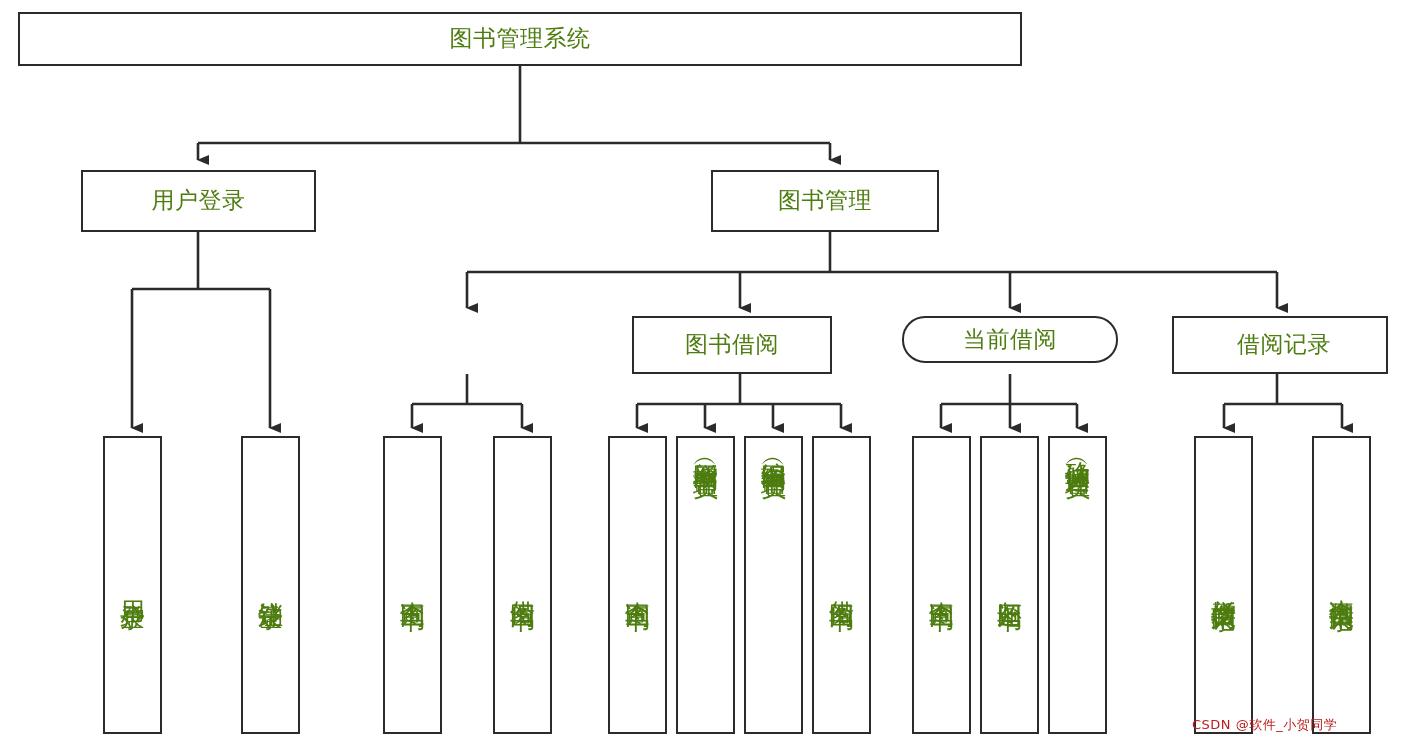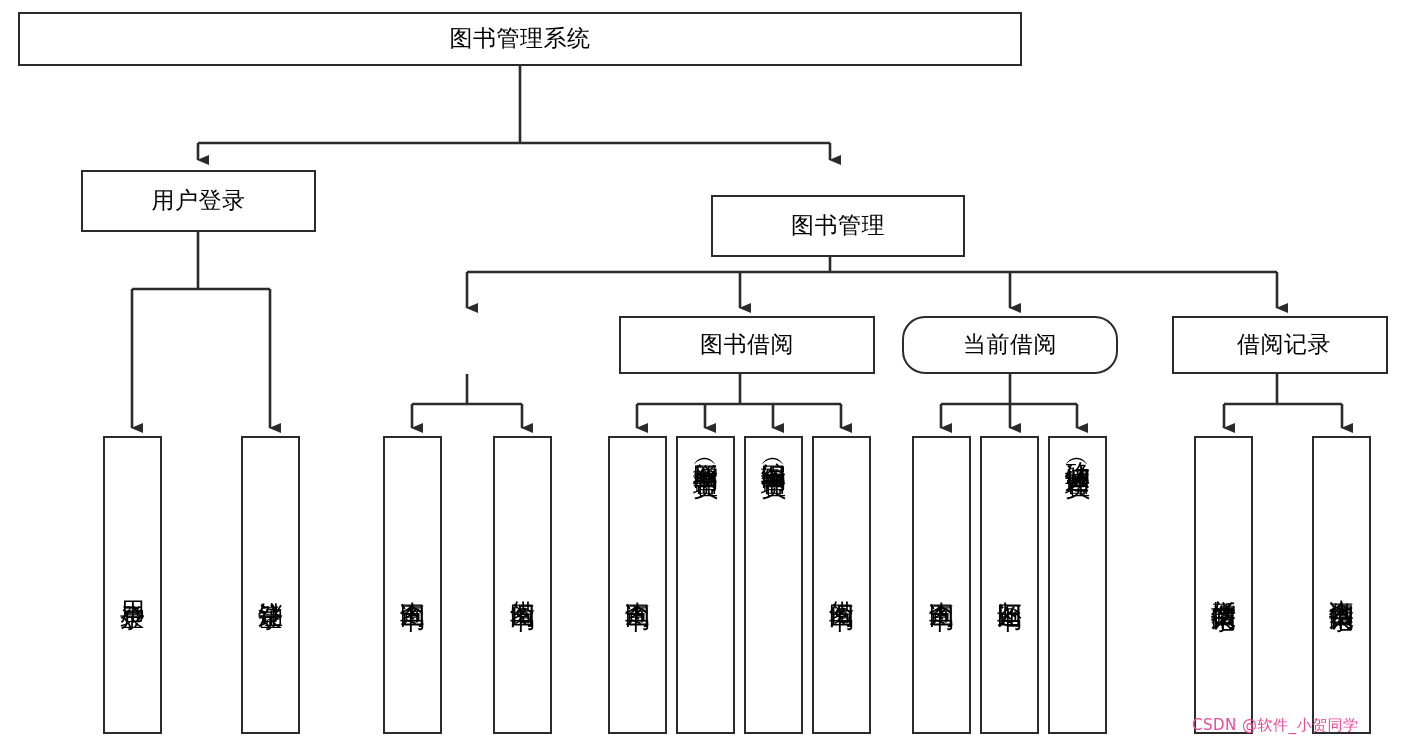--- a/index.html
+++ b/index.html
@@ -34,21 +34,21 @@
     display: flex;
     align-items: center;
     justify-content: center;
     color: #2b2b2b;
   }
   .node .node-label {
     display: block;
     text-align: left;
     line-height: 1.12;
     white-space: pre;
-    color: #000000;
+    color: #4d7c0f;
   }
   
   .node.horiz .node-label {
     writing-mode: horizontal-tb;
     font-size: 23px;
     letter-spacing: 0.5px;
   }
   .node.root .node-label { font-size: 23px; }
   
   .node.vert {
@@ -62,22 +62,22 @@
     font-size: 25px;
     letter-spacing: 2px;
     line-height: 1;
   }
   .node.vert.centered {
     align-items: center;
     padding-top: 0;
   }
   .watermark {
     position: absolute;
-    font-size: 15px;
-    color: #ec4899;
+    font-size: 13px;
+    color: #b91c1c;
     white-space: nowrap;
     letter-spacing: 0.5px;
     user-select: none;
   }
 </style>
 </head>
 <body>
 
 <div id="diagram-root">
 
@@ -132,28 +132,28 @@
     </g>
   </svg>
 
   <div class="node horiz root" style="left:18px; top:12px; width:1004px; height:54px;">
     <span class="node-label">图书管理系统</span>
   </div>
 
   <div class="node horiz" style="left:81px; top:170px; width:235px; height:62px;">
     <span class="node-label">用户登录</span>
   </div>
-  <div class="node horiz" style="left:711px; top:170px; width:254px; height:62px;margin-top:25px;">
+  <div class="node horiz" style="left:711px; top:170px; width:228px; height:62px;">
     <span class="node-label">图书管理</span>
   </div>
 
-  <div class="node horiz" style="left:619px; top:316px; width:256px; height:58px;">
+  <div class="node horiz" style="left:632px; top:316px; width:200px; height:58px;">
     <span class="node-label">图书借阅</span>
   </div>
-  <div class="node horiz" style="left:902px; top:316px; width:216px; height:58px;border-radius:23px;">
+  <div class="node horiz" style="left:902px; top:316px; width:216px; height:47px;border-radius:23px;">
     <span class="node-label">当前借阅</span>
   </div>
   <div class="node horiz" style="left:1172px; top:316px; width:216px; height:58px;padding-left:8px;">
     <span class="node-label">借阅记录</span>
   </div>
 
   <div class="node vert centered" style="left:103px; top:436px; width:59px; height:298px;">
     <span class="node-label">用户登录</span>
   </div>
   <div class="node vert centered" style="left:241px; top:436px; width:59px; height:298px;">

